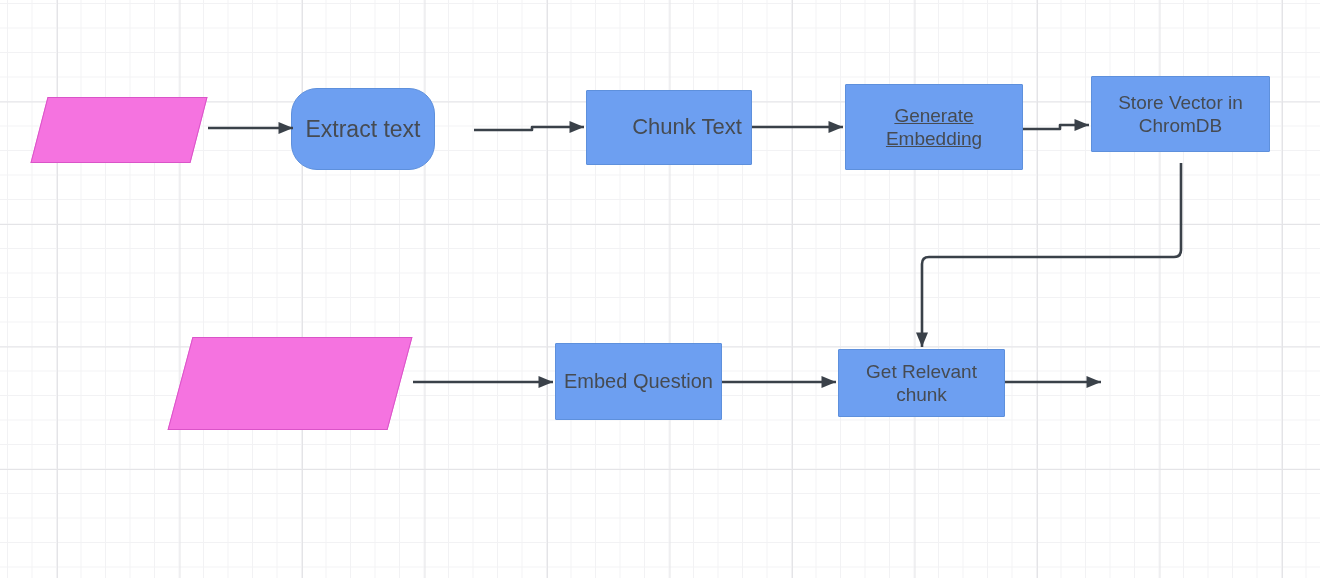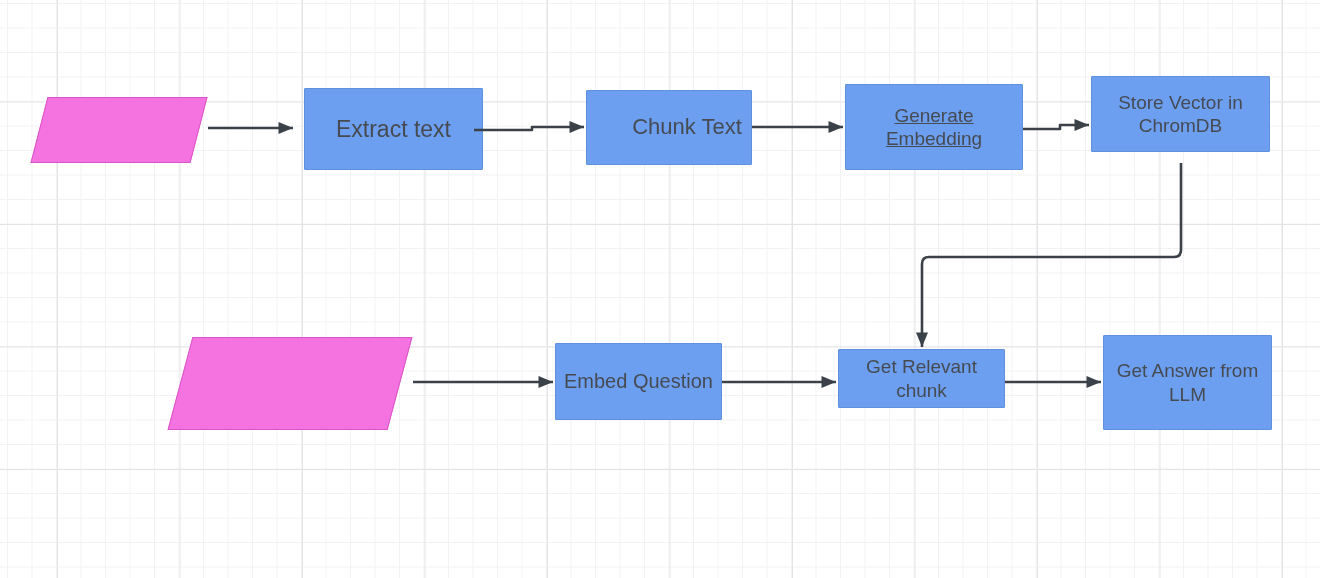--- a/index.html
+++ b/index.html
@@ -56,26 +56,26 @@
     border: 1px solid #DA54C8;
     box-sizing: border-box;
   }
 
   
   .n-pdf     { left: 30px;  top: 97px;  width: 178px; height: 66px; font-size: 24px; }
   .n-pdf .para-bg  { left: 9px;  right: 9px;  transform: skewX(-14.5deg); }
   .n-user    { left: 167px; top: 337px; width: 246px; height: 93px; font-size: 24px; }
   .n-user .para-bg { left: 13px; right: 13px; transform: skewX(-15deg); }
 
-  .n-extract { left: 304px;  top: 88px;  width: 179px; height: 82px; font-size: 23px; }
+  .n-extract { left: 291px;  top: 88px;  width: 144px; height: 82px; font-size: 23px; border-radius: 26px; }
   .n-chunk   { left: 586px;  top: 90px;  width: 166px; height: 75px; font-size: 22px; padding-left: 36px; }
   .n-genemb  { left: 845px;  top: 84px;  width: 178px; height: 86px; font-size: 19px; text-decoration: underline; }
   .n-store   { left: 1091px; top: 76px;  width: 179px; height: 76px; font-size: 19px; }
   .n-embedq  { left: 555px;  top: 343px; width: 167px; height: 77px; font-size: 20px; }
-  .n-getrel  { left: 838px;  top: 349px; width: 167px; height: 59px; font-size: 19px; }
+  .n-getrel  { left: 838px;  top: 349px; width: 167px; height: 68px; font-size: 19px; }
   .n-getans  { left: 1103px; top: 335px; width: 169px; height: 95px; font-size: 19px; }
 
   .edges {
     position: absolute;
     left: 0; top: 0;
     z-index: 1;
   }
   .edges path.edge {
     fill: none;
     stroke: #3A4149;
@@ -133,18 +133,14 @@
 
   <div class="node proc n-embedq">
     <div class="label">Embed Question</div>
   </div>
 
   <div class="node proc n-getrel">
     <div class="label">Get Relevant
 chunk</div>
   </div>
 
-  <div class="node proc n-getans">
-    <div class="label">Get Answer from
-LLM</div>
-  </div>
 
 </div>
 
 </body></html>

